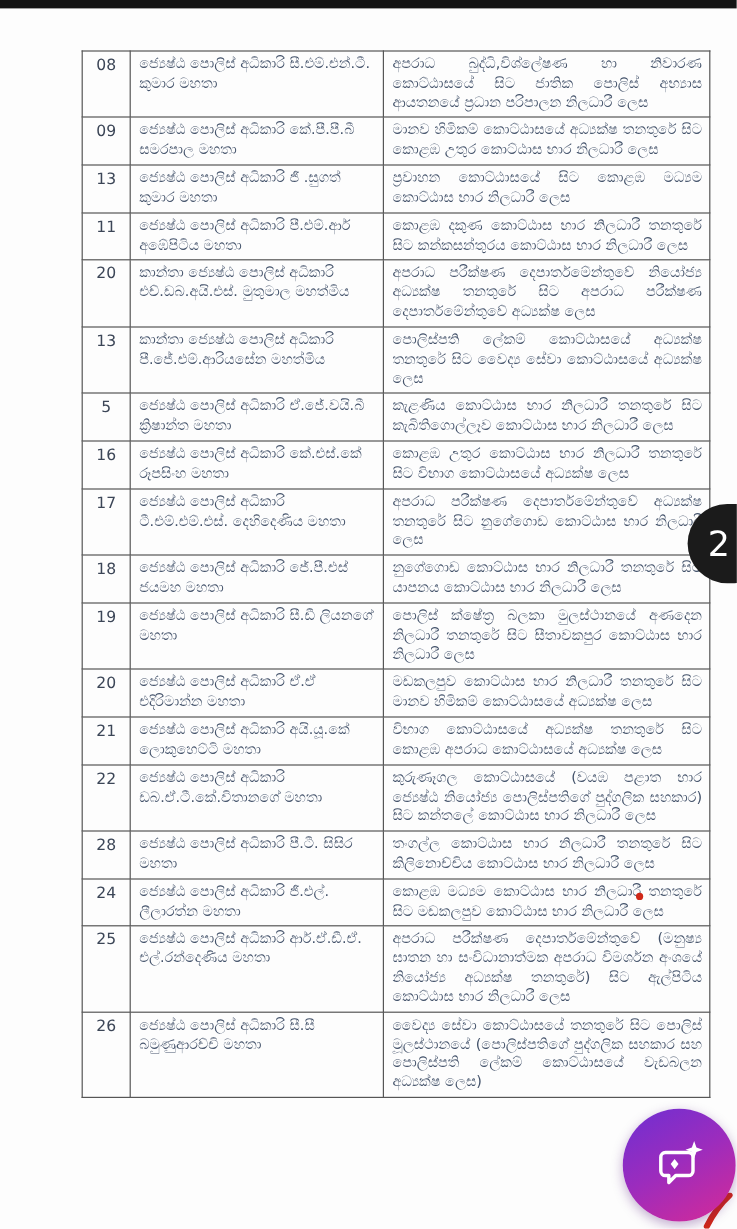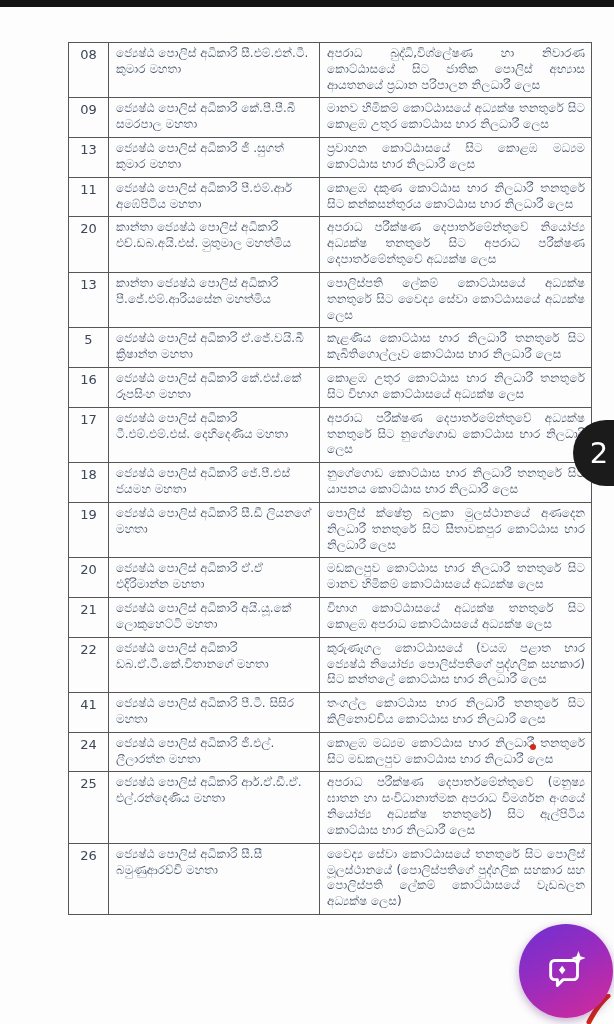--- a/index.html
+++ b/index.html
@@ -138,21 +138,21 @@
         <td class="assign">විභාග කොට්ඨාසයේ අධ්‍යක්ෂ තනතුරේ සිට කොළඹ අපරාධ කොට්ඨාසයේ අධ්‍යක්ෂ ලෙස</td>
       </tr>
 
       <tr>
         <td class="no">22</td>
         <td class="name">ජ්‍යෙෂ්ඨ පොලිස් අධිකාරි ඩබ.ඒ.ටී.කේ.විතානගේ මහතා</td>
         <td class="assign">කුරුණෑගල කොට්ඨාසයේ (වයඹ පළාත භාර ජ්‍යෙෂ්ඨ නියෝජ්‍ය පොලිස්පතිගේ පුද්ගලික සහකාර) සිට කන්තලේ කොට්ඨාස භාර නිලධාරී ලෙස</td>
       </tr>
 
       <tr>
-        <td class="no">41</td>
+        <td class="no">28</td>
         <td class="name">ජ්‍යෙෂ්ඨ පොලිස් අධිකාරි පී.ටී. සිසිර මහතා</td>
         <td class="assign">තංගල්ල කොට්ඨාස භාර නිලධාරී තනතුරේ සිට කිලිනොච්චිය කොට්ඨාස භාර නිලධාරී ලෙස</td>
       </tr>
 
       <tr>
         <td class="no">24</td>
         <td class="name">ජ්‍යෙෂ්ඨ පොලිස් අධිකාරි ජී.එල්. ලීලාරත්න මහතා</td>
         <td class="assign">කොළඹ මධ්‍යම කොට්ඨාස භාර නිලධාරී තනතුරේ සිට මඩකලපුව කොට්ඨාස භාර නිලධාරී ලෙස</td>
       </tr>
 

